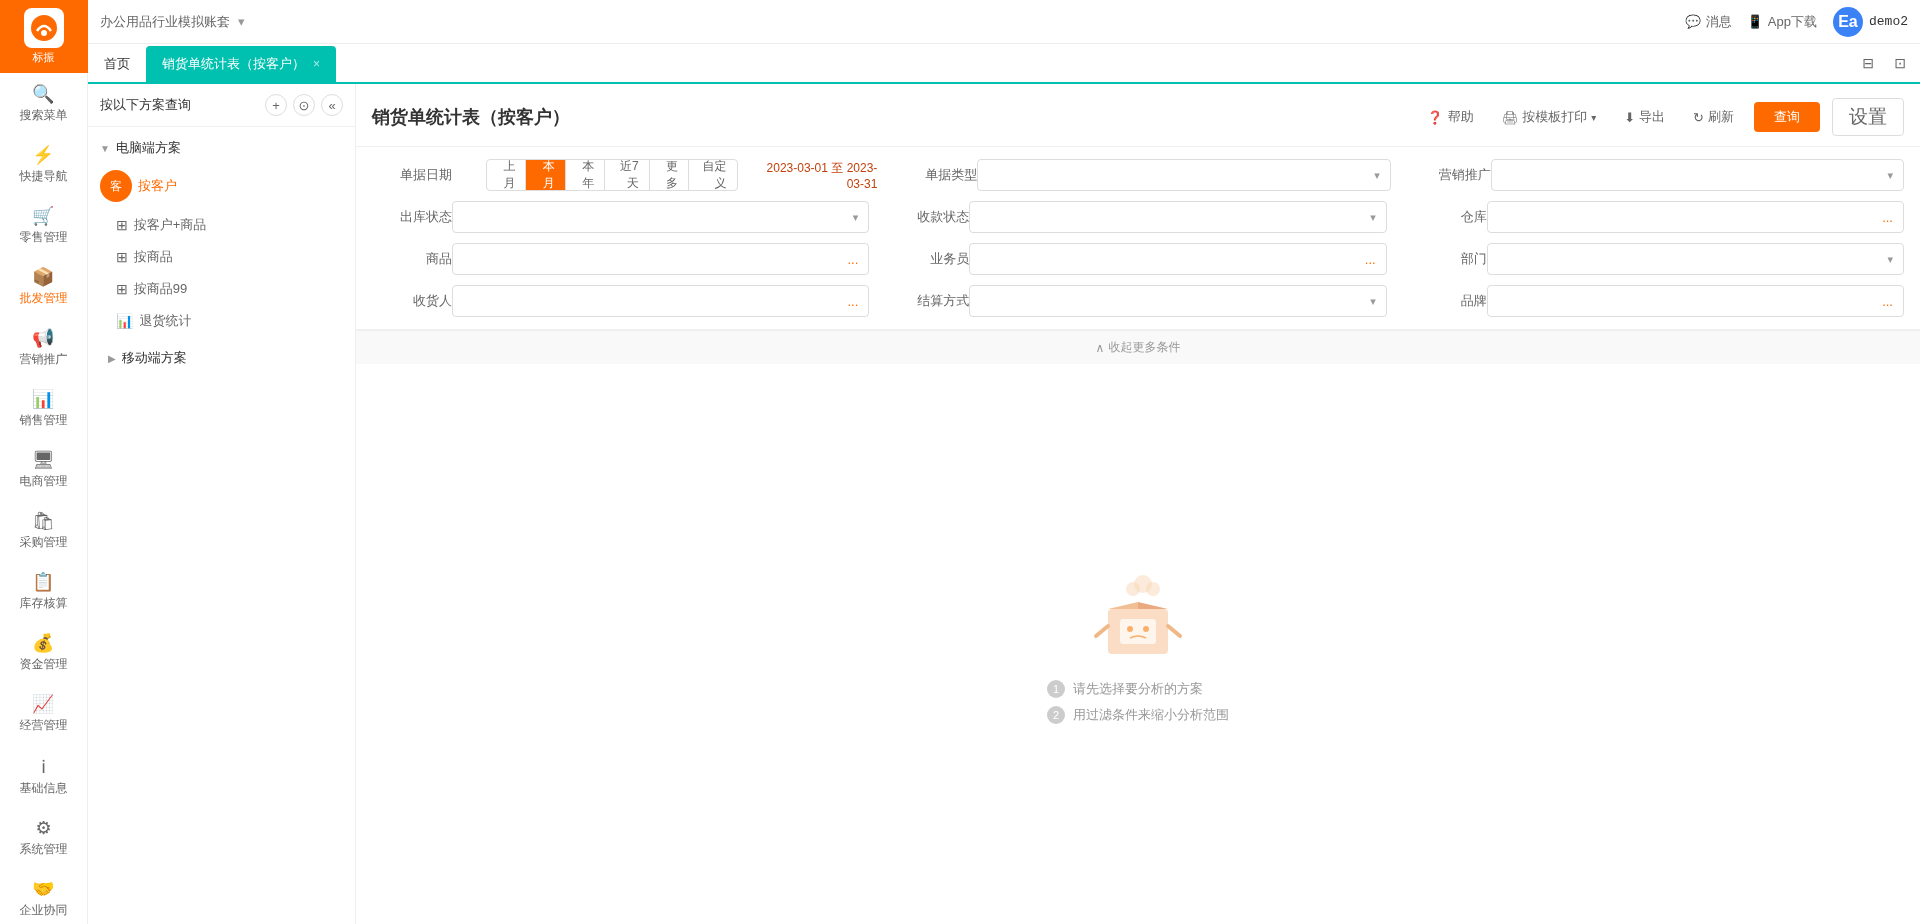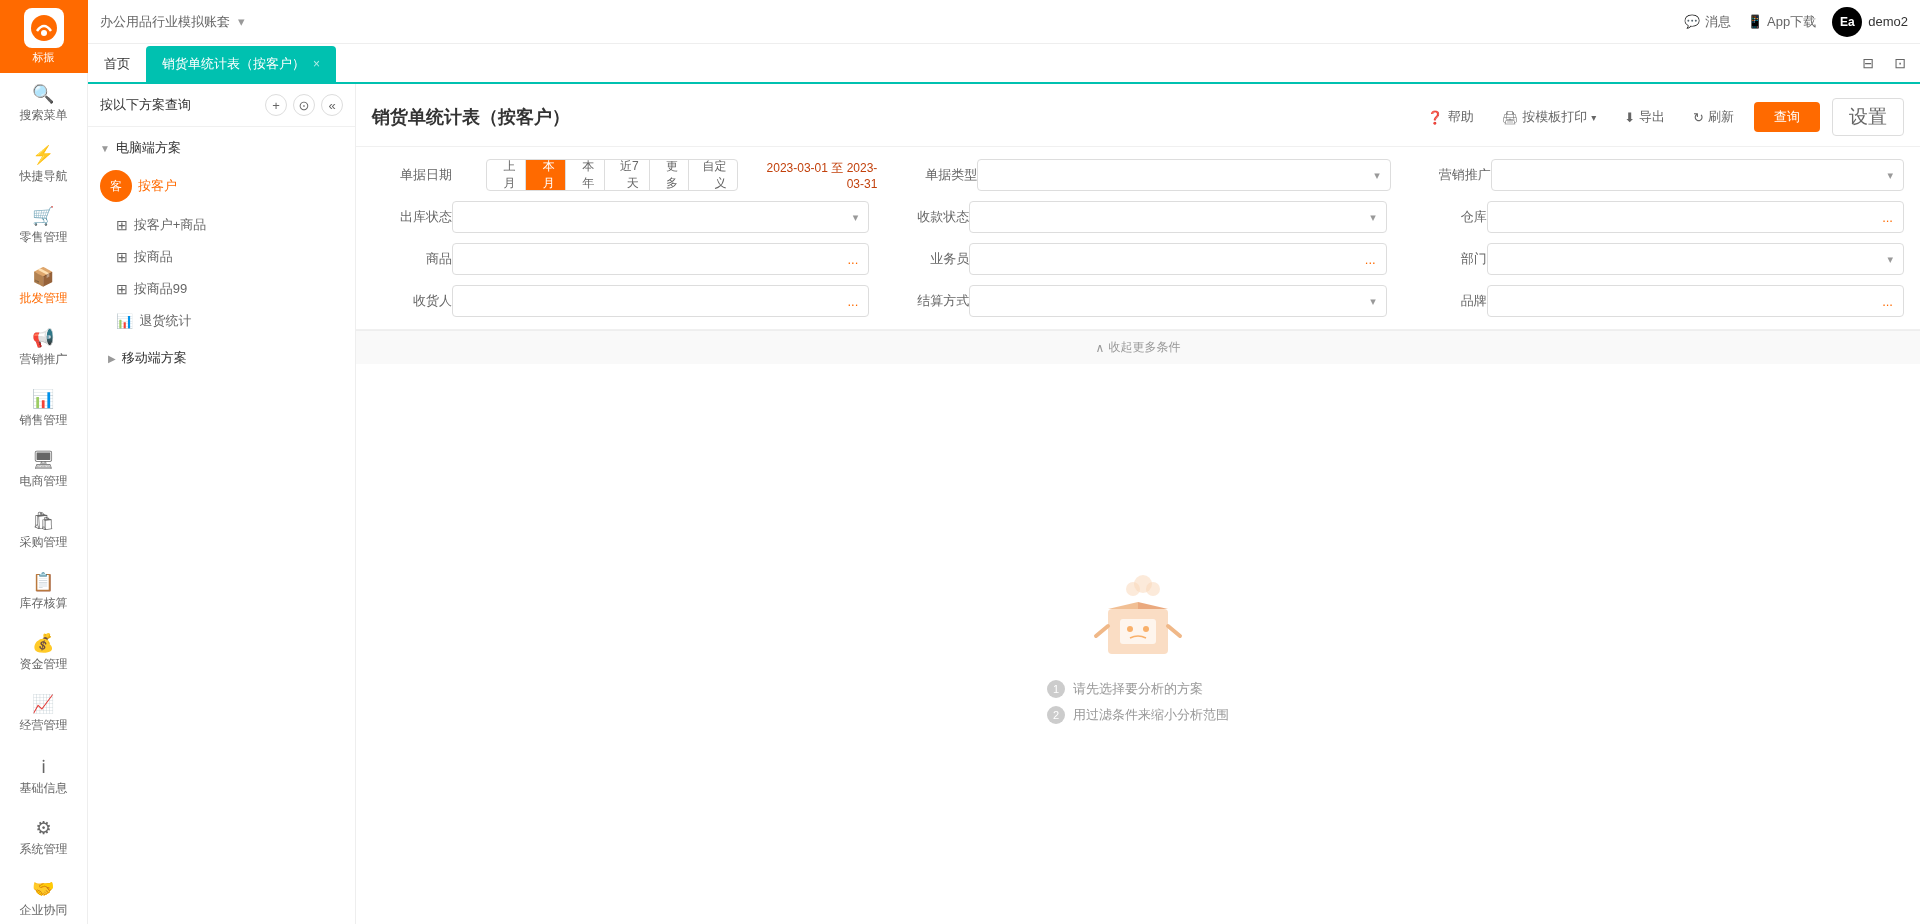--- a/index.html
+++ b/index.html
@@ -88,29 +88,29 @@
     .top-header-right .header-btn {
       display: flex;
       align-items: center;
       gap: 4px;
       cursor: pointer;
     }
     .avatar {
       width: 30px;
       height: 30px;
       border-radius: 50%;
-      background: #000000;
+      background: #3b82f6;
       display: flex;
       align-items: center;
       justify-content: center;
       color: #fff;
-      font-size: 12px;
+      font-size: 16px;
       font-weight: bold;
     }
-    .user-name { color: #333; font-weight: 500; }
+    .user-name { color: #333; font-weight: 500; font-family: Liberation Mono, monospace; }
 
     
     .tab-bar {
       height: 40px;
       background: #fff;
       display: flex;
       align-items: flex-end;
       padding: 0 0 0 0;
       border-bottom: 2px solid #00c1b0;
       position: relative;

